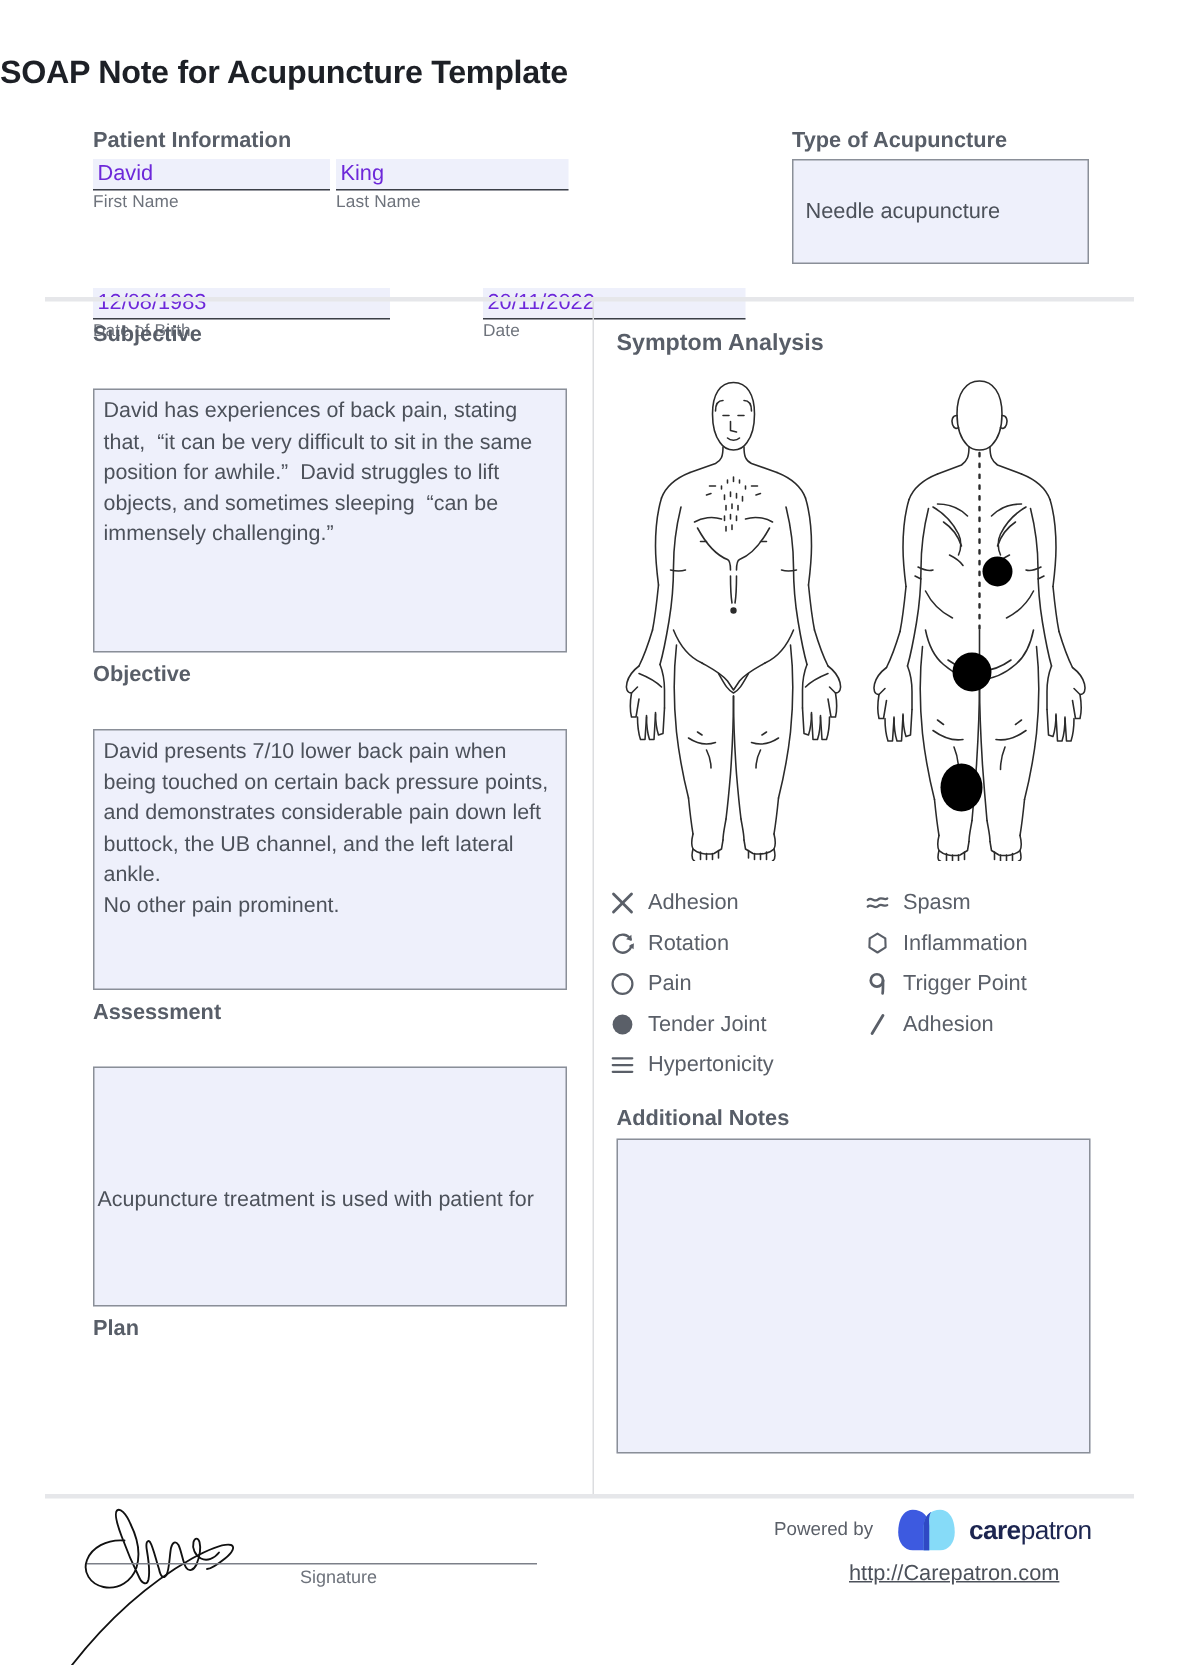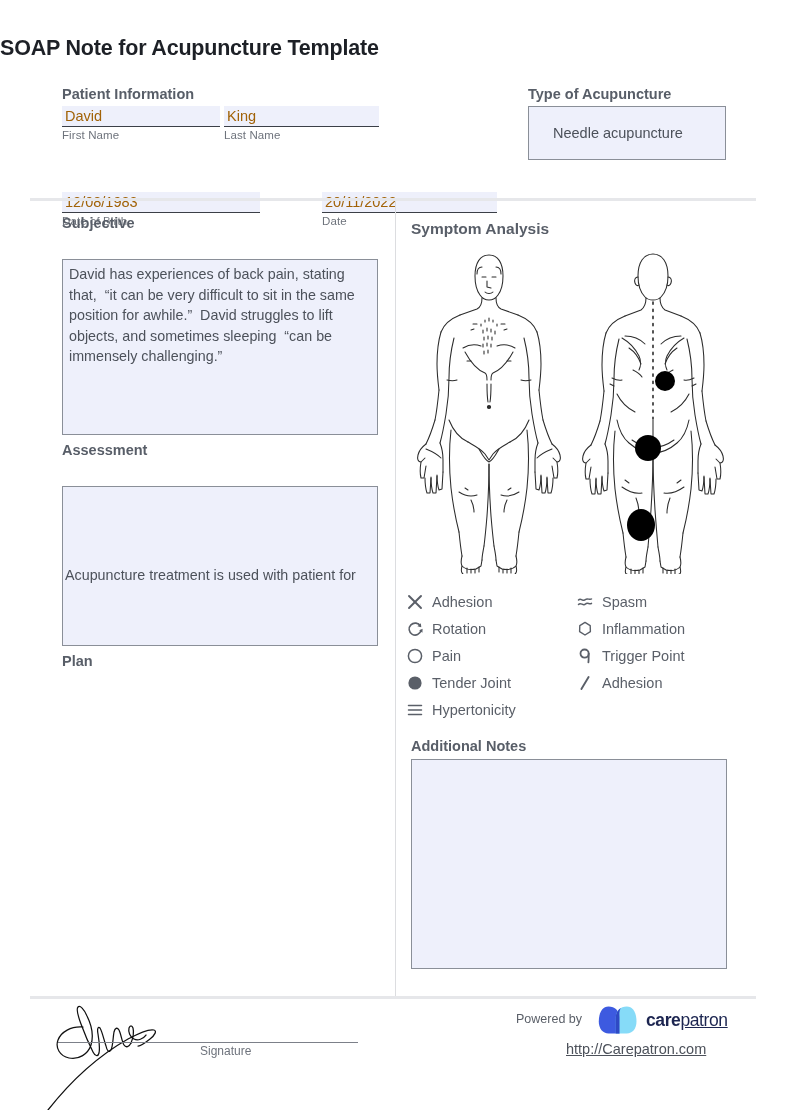--- a/index.html
+++ b/index.html
@@ -53,21 +53,21 @@
   .field {
     position: absolute;
     top: 0;
   }
   .field .field-value {
     background: #eef0fb;
     border: none;
     border-bottom: 1.3px solid #3b3f47;
     font-family: "Liberation Sans", sans-serif;
     font-size: 14.5px;
-    color: #a16207;
+    color: #6d28d9;
     padding: 2px 4px 2px 3px;
     width: 100%;
     height: 21px;
     line-height: 17px;
     display: block;
   }
   .field .field-caption {
     font-size: 11.5px;
     color: #6e737c;
     padding-top: 2px;
@@ -84,26 +84,26 @@
 
   
   .type-acu {
     position: absolute;
     left: 528px;
     top: 0;
     width: 198px;
   }
   .type-box {
     margin-top: 4px;
-    height: 54px;
+    height: 70px;
     background: #eef0fb;
     border: 1.2px solid #8a8f98;
     font-size: 14.5px;
     color: #4c515a;
-    padding: 0 24px;
+    padding: 0 8px;
     display: flex;
     align-items: center;
   }
 
   
   .hr-top {
     position: absolute;
     left: 30px;
     top: 198px;
     width: 726px;
@@ -279,21 +279,21 @@
     display: flex;
     align-items: center;
   }
   .brand-word {
     font-size: 17.5px;
     color: #1c2550;
     letter-spacing: -0.4px;
     margin-left: 4px;
   }
   .brand-word b { font-weight: bold; }
-  .brand-word span { font-weight: normal; text-decoration: underline; }
+  .brand-word span { font-weight: normal; }
   .site-link {
     position: absolute;
     left: 566px;
     top: 1041px;
     font-size: 14.5px;
     color: #4c515a;
     text-decoration: underline;
   }
 </style>
 </head>
@@ -338,20 +338,25 @@
 <div class="hr-top"></div>
 <div class="v-div"></div>
 
 <div class="left-col">
 
   <div class="block">
     <div class="block-head">Subjective</div>
     <div class="note-box box-subjective">David has experiences of back pain, stating that,  “it can be very difficult to sit in the same position for awhile.”  David struggles to lift objects, and sometimes sleeping  “can be immensely challenging.”</div>
   </div>
 
+  <div class="block">
+    <div class="block-head">Objective</div>
+    <div class="note-box box-objective">David presents 7/10 lower back pain when being touched on certain back pressure points, and demonstrates considerable pain down left buttock, the UB channel, and the left lateral ankle.
+No other pain prominent.</div>
+  </div>
 
   <div class="block">
     <div class="block-head">Assessment</div>
     <div class="note-box box-assessment">
       <div class="assess-text">Acupuncture treatment is used with patient for</div>
     </div>
   </div>
 
   <div class="block">
     <div class="block-head">Plan</div>

